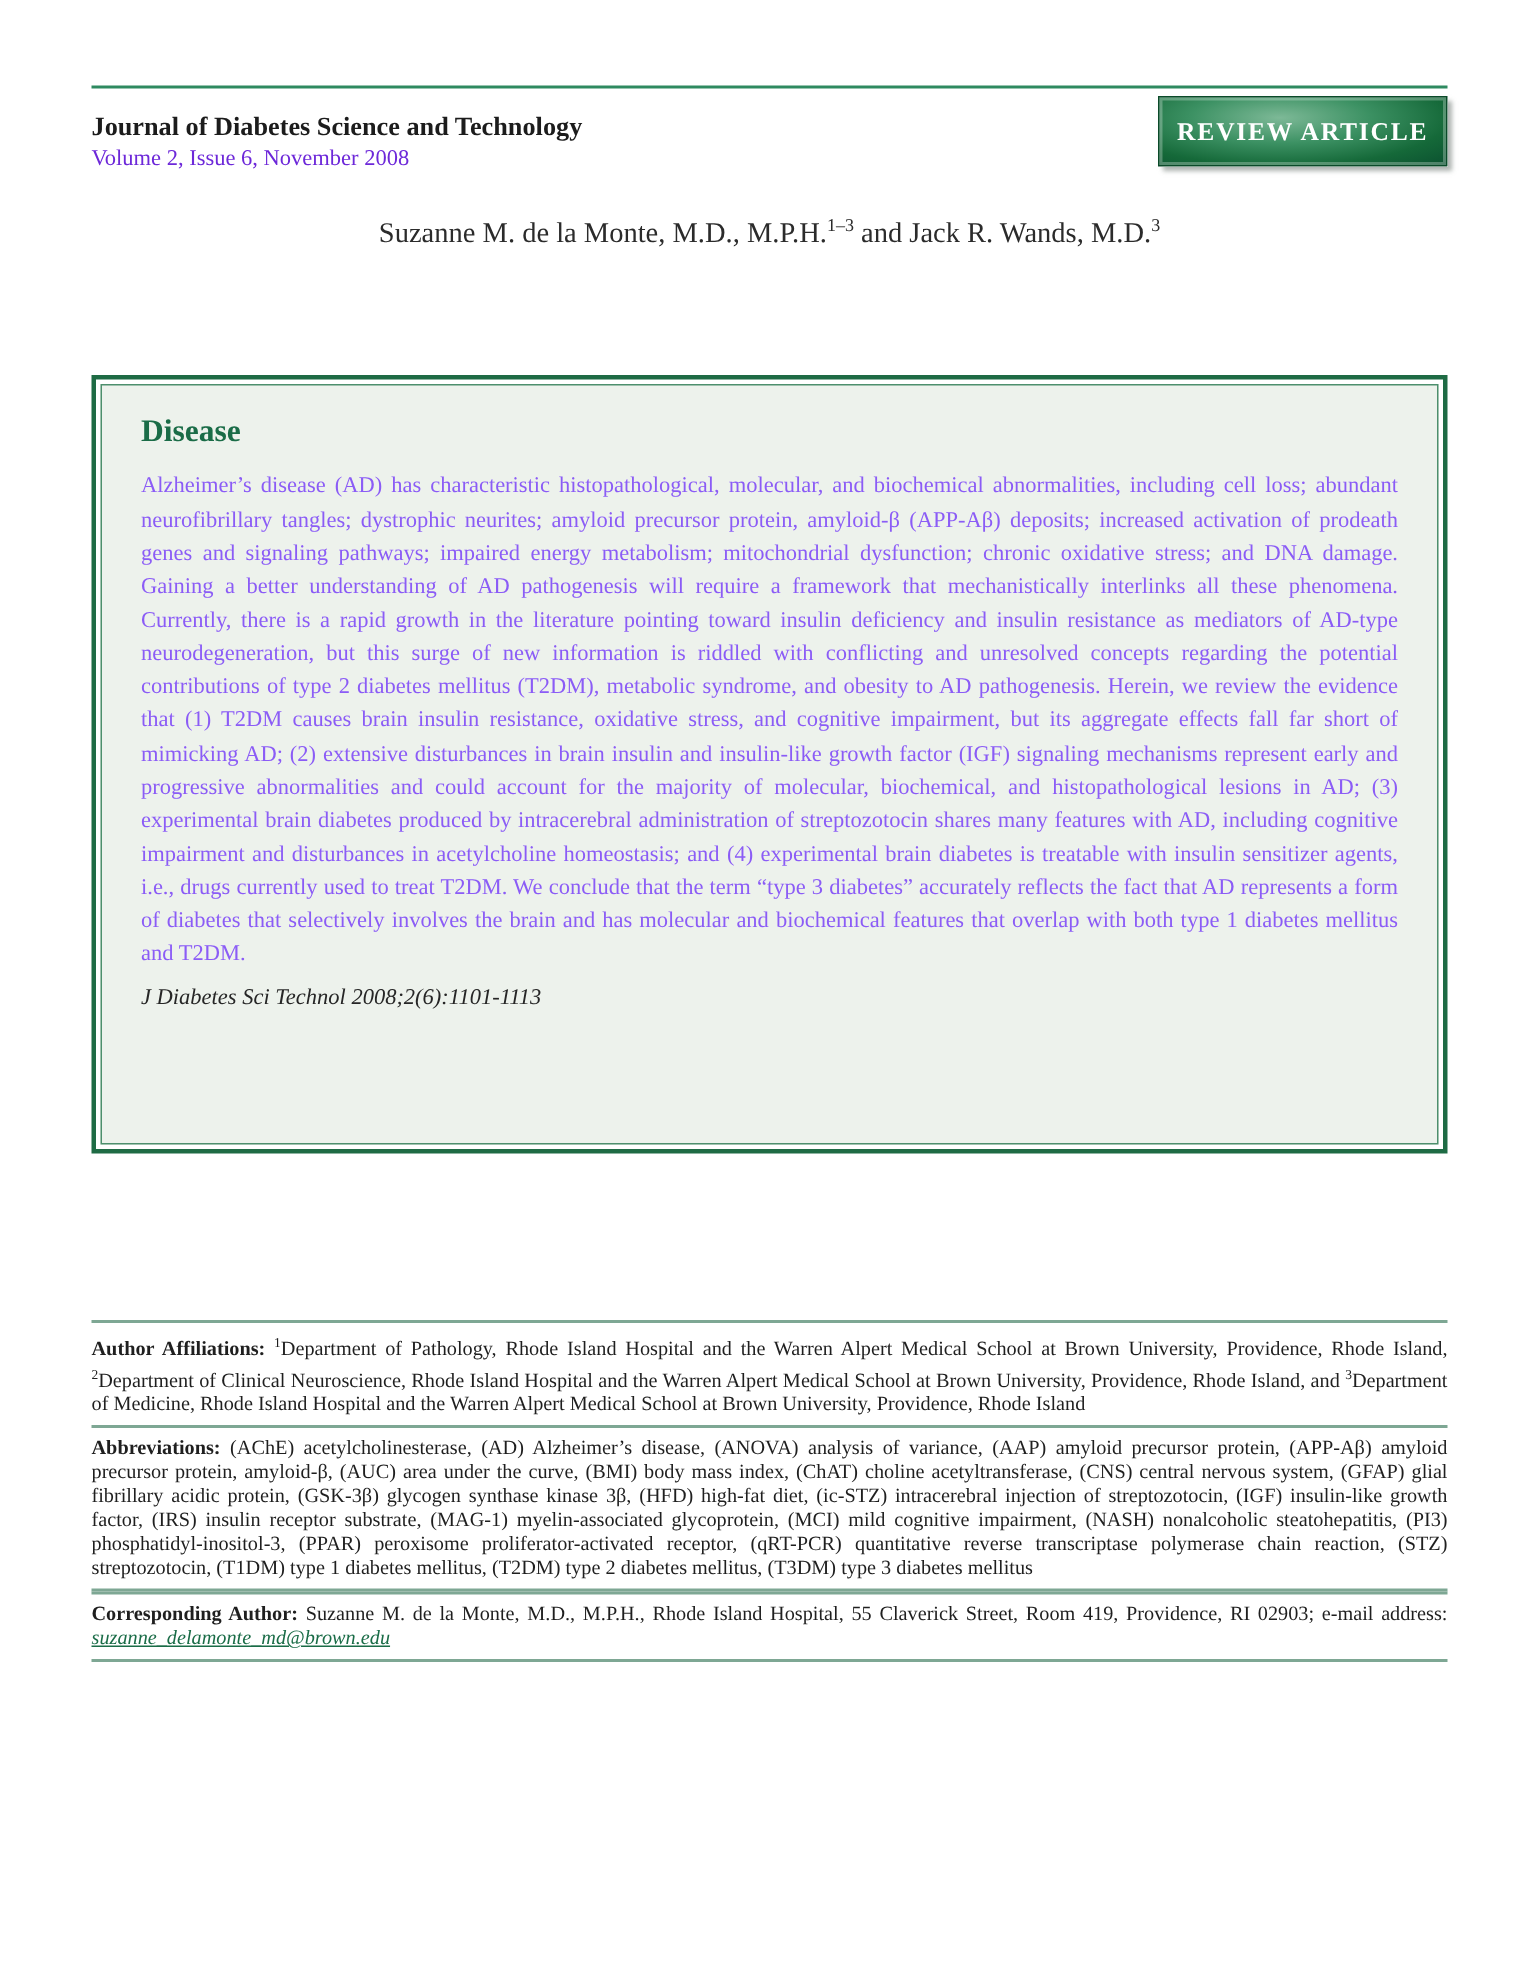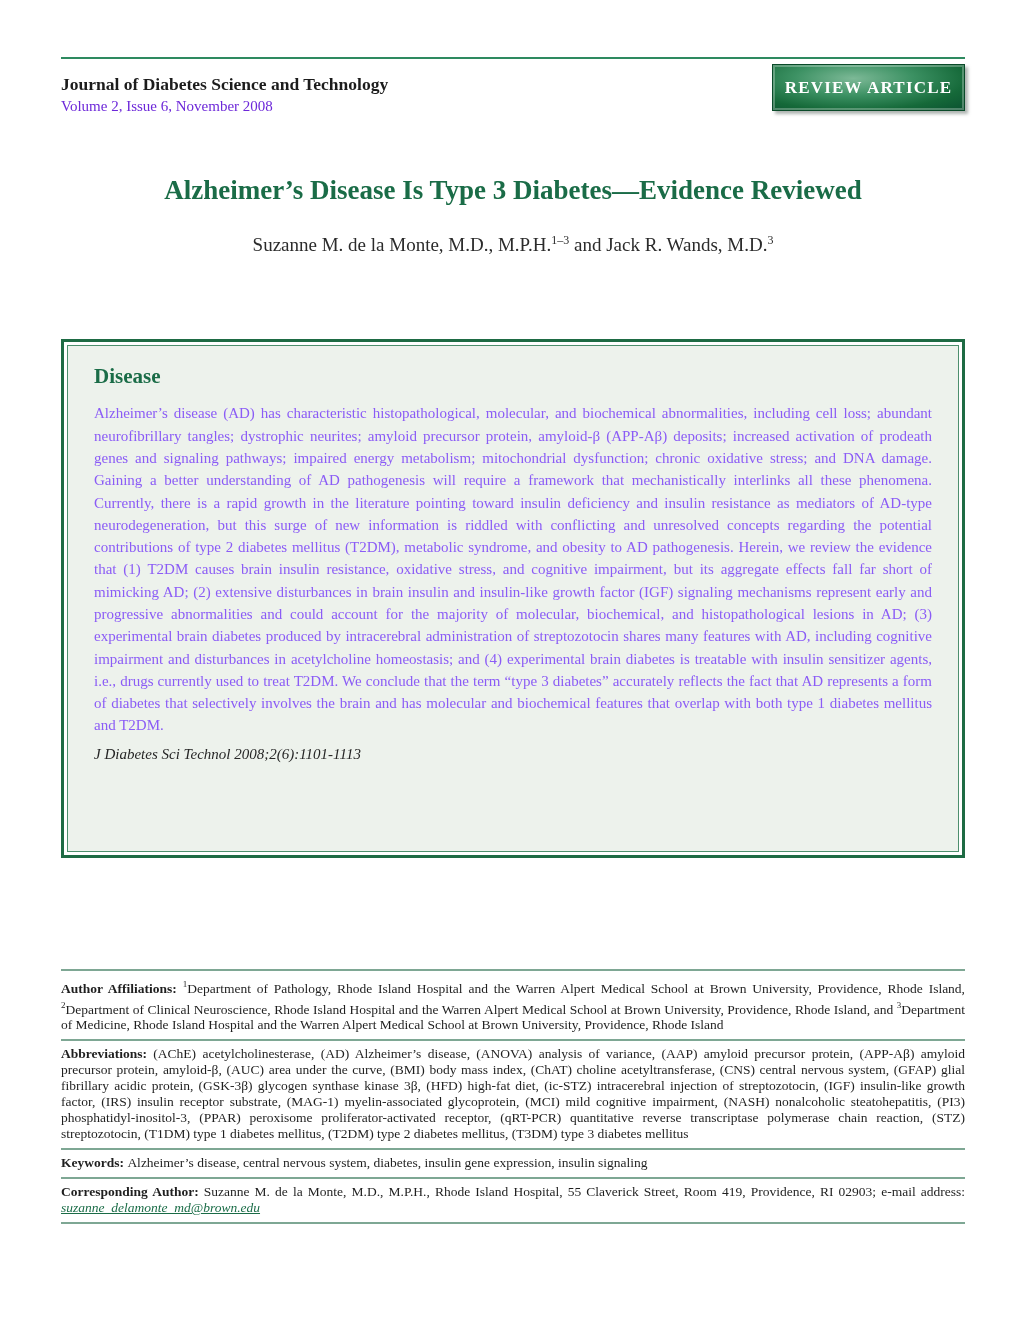--- a/index.html
+++ b/index.html
@@ -139,41 +139,39 @@
     <div class="header-row">
       <div class="header-left">
         <div class="journal-name">Journal of Diabetes Science and Technology</div>
         <div class="volume-line">Volume 2, Issue 6, November 2008</div>
       </div>
       <div class="badge">
         <span>REVIEW ARTICLE</span>
       </div>
     </div>
 
-    <h1 class="title">Alzheimer’s Disease Is Type 3 Diabetes—Evidence Reviewed</h1>
 
     <div class="authors"><span>Suzanne M. de la Monte, M.D., M.P.H.</span><sup>1–3</sup><span> and Jack R. Wands, M.D.</span><sup>3</sup></div>
 
     <div class="abstract-box">
       <div class="abstract-inner">
         <h2 class="abstract-heading">Disease</h2>
         <p class="abstract-body">Alzheimer’s disease (AD) has characteristic histopathological, molecular, and biochemical abnormalities, including cell loss; abundant neurofibrillary tangles; dystrophic neurites; amyloid precursor protein, amyloid-β (APP-Aβ) deposits; increased activation of prodeath genes and signaling pathways; impaired energy metabolism; mitochondrial dysfunction; chronic oxidative stress; and DNA damage. Gaining a better understanding of AD pathogenesis will require a framework that mechanistically interlinks all these phenomena. Currently, there is a rapid growth in the literature pointing toward insulin deficiency and insulin resistance as mediators of AD-type neurodegeneration, but this surge of new information is riddled with conflicting and unresolved concepts regarding the potential contributions of type 2 diabetes mellitus (T2DM), metabolic syndrome, and obesity to AD pathogenesis. Herein, we review the evidence that (1) T2DM causes brain insulin resistance, oxidative stress, and cognitive impairment, but its aggregate effects fall far short of mimicking AD; (2) extensive disturbances in brain insulin and insulin-like growth factor (IGF) signaling mechanisms represent early and progressive abnormalities and could account for the majority of molecular, biochemical, and histopathological lesions in AD; (3) experimental brain diabetes produced by intracerebral administration of streptozotocin shares many features with AD, including cognitive impairment and disturbances in acetylcholine homeostasis; and (4) experimental brain diabetes is treatable with insulin sensitizer agents, i.e., drugs currently used to treat T2DM. We conclude that the term “type 3 diabetes” accurately reflects the fact that AD represents a form of diabetes that selectively involves the brain and has molecular and biochemical features that overlap with both type 1 diabetes mellitus and T2DM.</p>
         <p class="abstract-citation">J Diabetes Sci Technol 2008;2(6):1101-1113</p>
       </div>
     </div>
 
     <div class="footer">
       <hr>
       <p class="footnote"><b>Author Affiliations: </b><sup>1</sup><span>Department of Pathology, Rhode Island Hospital and the Warren Alpert Medical School at Brown University, Providence, Rhode Island, </span><sup>2</sup><span>Department of Clinical Neuroscience, Rhode Island Hospital and the Warren Alpert Medical School at Brown University, Providence, Rhode Island, and </span><sup>3</sup><span>Department of Medicine, Rhode Island Hospital and the Warren Alpert Medical School at Brown University, Providence, Rhode Island</span></p>
 
       <hr>
       <p class="footnote"><b>Abbreviations: </b><span>(AChE) acetylcholinesterase, (AD) Alzheimer’s disease, (ANOVA) analysis of variance, (AAP) amyloid precursor protein, (APP-Aβ) amyloid precursor protein, amyloid-β, (AUC) area under the curve, (BMI) body mass index, (ChAT) choline acetyltransferase, (CNS) central nervous system, (GFAP) glial fibrillary acidic protein, (GSK-3β) glycogen synthase kinase 3β, (HFD) high-fat diet, (ic-STZ) intracerebral injection of streptozotocin, (IGF) insulin-like growth factor, (IRS) insulin receptor substrate, (MAG-1) myelin-associated glycoprotein, (MCI) mild cognitive impairment, (NASH) nonalcoholic steatohepatitis, (PI3) phosphatidyl-inositol-3, (PPAR) peroxisome proliferator-activated receptor, (qRT-PCR) quantitative reverse transcriptase polymerase chain reaction, (STZ) streptozotocin, (T1DM) type 1 diabetes mellitus, (T2DM) type 2 diabetes mellitus, (T3DM) type 3 diabetes mellitus</span></p>
 
       <hr>
-      <p class="footnote"><b>Keywords: </b><span>Alzheimer’s disease, central nervous system, diabetes, insulin gene expression, insulin signaling</span></p>
 
       <hr>
       <p class="footnote"><b>Corresponding Author: </b><span>Suzanne M. de la Monte, M.D., M.P.H., Rhode Island Hospital, 55 Claverick Street, Room 419, Providence, RI 02903; e-mail address: </span><a class="email">suzanne_delamonte_md@brown.edu</a></p>
 
       <hr>
     </div>
 
   </div>
 </div>
 

